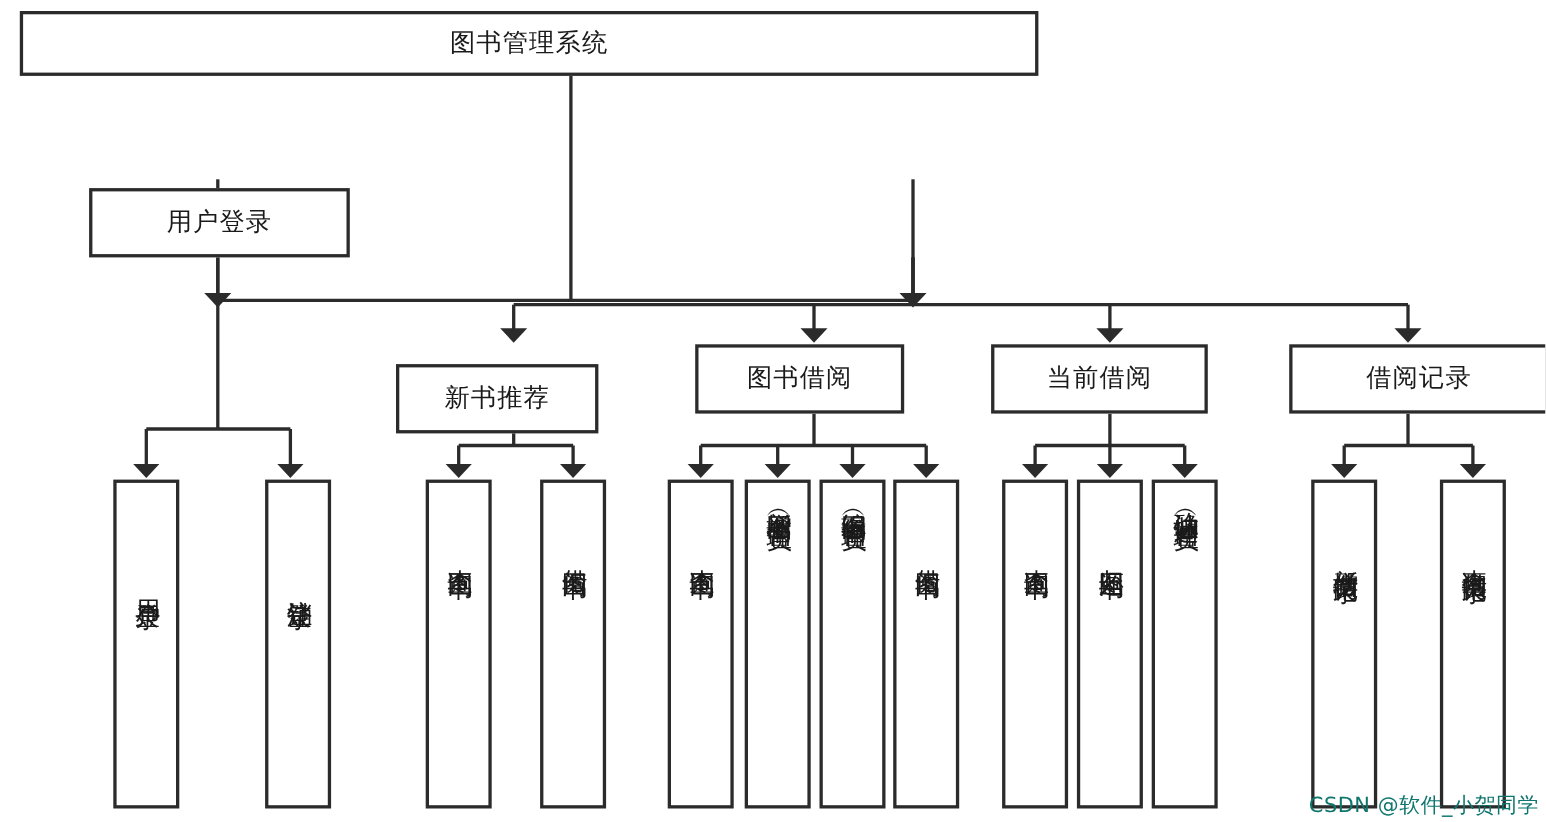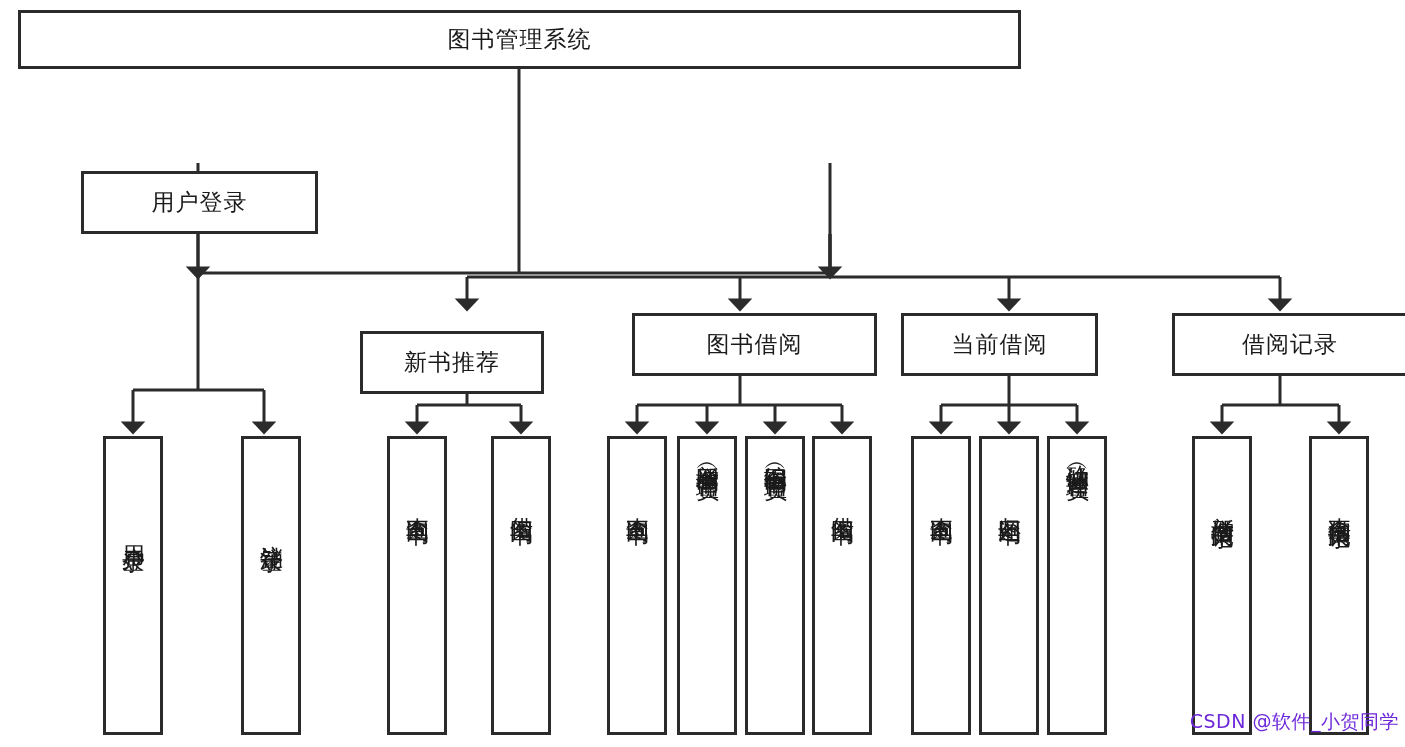--- a/index.html
+++ b/index.html
@@ -57,23 +57,23 @@
   }
   .node.vertical.pad-mid {
     padding-top: 60px;
   }
   .node.vertical.pad-low {
     padding-top: 88px;
   }
   #watermark {
     position: absolute;
     right: 6px;
-    bottom: 12px;
+    bottom: 2px;
     font-size: 19px;
-    color: #6d28d9;
+    color: #0f766e;
     letter-spacing: 0.5px;
     white-space: nowrap;
     user-select: none;
   }
 </style>
 </head>
 <body>
 
 <div id="diagram-root">
 
@@ -128,32 +128,32 @@
       <path d="M1009,405 L1009,428" marker-end="url(#arrowhead)"></path>
       <path d="M1077,405 L1077,428" marker-end="url(#arrowhead)"></path>
 
       <path d="M1280,376 L1280,405"></path>
       <path d="M1222,405 L1339,405"></path>
       <path d="M1222,405 L1222,428" marker-end="url(#arrowhead)"></path>
       <path d="M1339,405 L1339,428" marker-end="url(#arrowhead)"></path>
     </g>
   </svg>
 
-  <div class="node horizontal" style="left:18px; top:10px; width:1003px; height:59px;">
+  <div class="node horizontal" style="left:18px; top:10px; width:926px; height:59px;">
     <span>图书管理系统</span>
   </div>
 
   <div class="node horizontal" style="left:81px; top:171px; width:237px; height:63px;">
     <span>用户登录</span>
   </div>
 
   <div class="node horizontal" style="left:360px; top:331px; width:184px; height:63px;justify-content:center;">
     <span>新书推荐</span>
   </div>
-  <div class="node horizontal" style="left:632px; top:313px; width:245px; height:63px;align-items:center;">
+  <div class="node horizontal" style="left:632px; top:313px; width:190px; height:63px;align-items:center;">
     <span>图书借阅</span>
   </div>
   <div class="node horizontal" style="left:901px; top:313px; width:197px; height:63px;">
     <span>当前借阅</span>
   </div>
   <div class="node horizontal" style="left:1172px; top:313px; width:236px; height:63px;">
     <span>借阅记录</span>
   </div>
 
   <div class="node vertical pad-low" style="left:103px; top:436px; width:60px; height:299px;">

